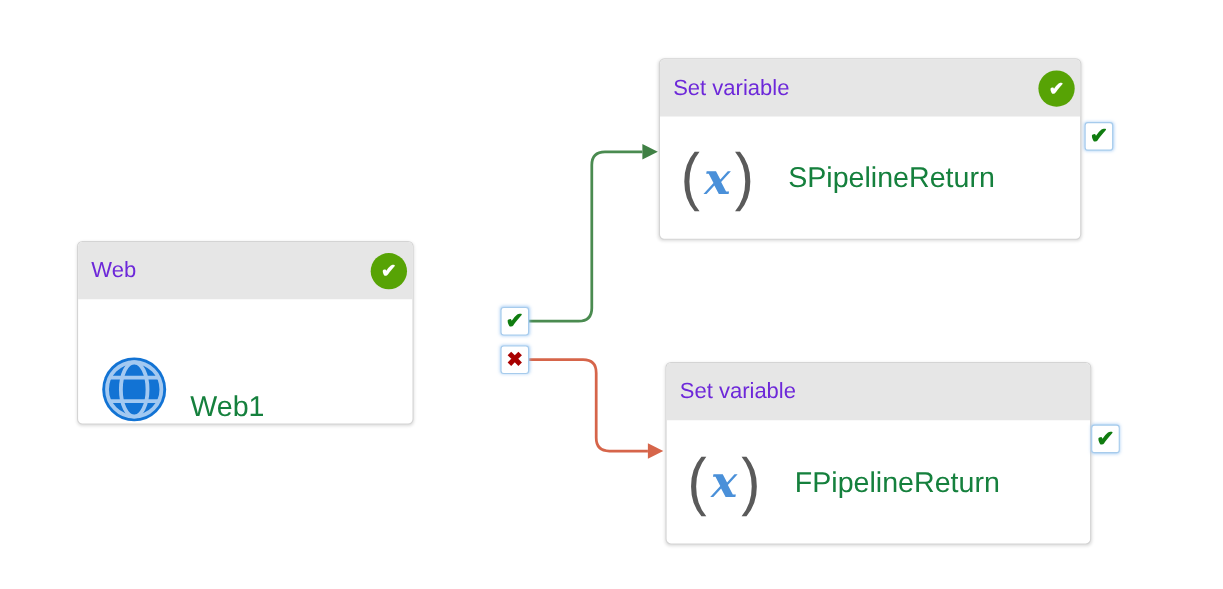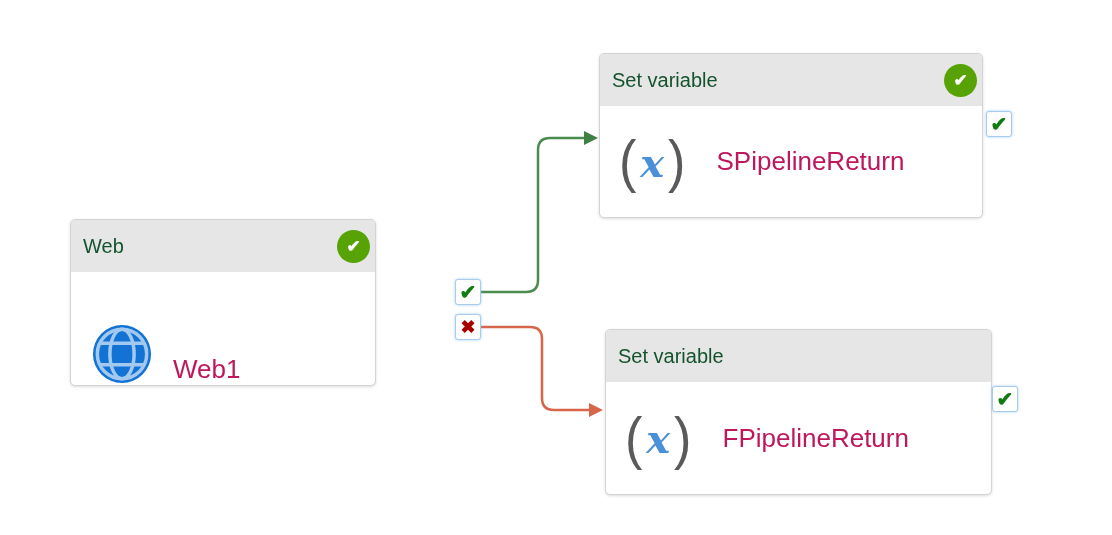--- a/index.html
+++ b/index.html
@@ -41,21 +41,21 @@
     height: 52px;
     background: #e6e6e6;
     border-radius: 4px 4px 0 0;
     display: flex;
     align-items: center;
     padding: 0 5px 0 12px;
     box-sizing: border-box;
   }
   .type-label {
     font-size: 20px;
-    color: #14532d;
+    color: #6d28d9;
   }
   .status-badge {
     margin-left: auto;
     width: 33px; height: 33px;
     border-radius: 50%;
     background: #57a305;
     color: #ffffff;
     display: flex;
     align-items: center;
     justify-content: center;
@@ -68,21 +68,21 @@
     display: flex;
     align-items: center;
     height: calc(100% - 52px);
     box-sizing: border-box;
   }
   #node-web .node-body { padding-left: 20px; align-items: flex-end; }
   #node-sv1 .node-body, #node-sv2 .node-body { padding-left: 18px; }
 
   .node-label {
     font-size: 26px;
-    color: #be185d;
+    color: #15803d;
     white-space: nowrap;
   }
   #node-web .node-label { margin-left: 20px; }
   #node-sv1 .node-label, #node-sv2 .node-label { margin-left: 30px; }
 
   .globe { width: 62px; height: 62px; display: block; }
 
   .var-icon {
     display: flex;
     align-items: center;

